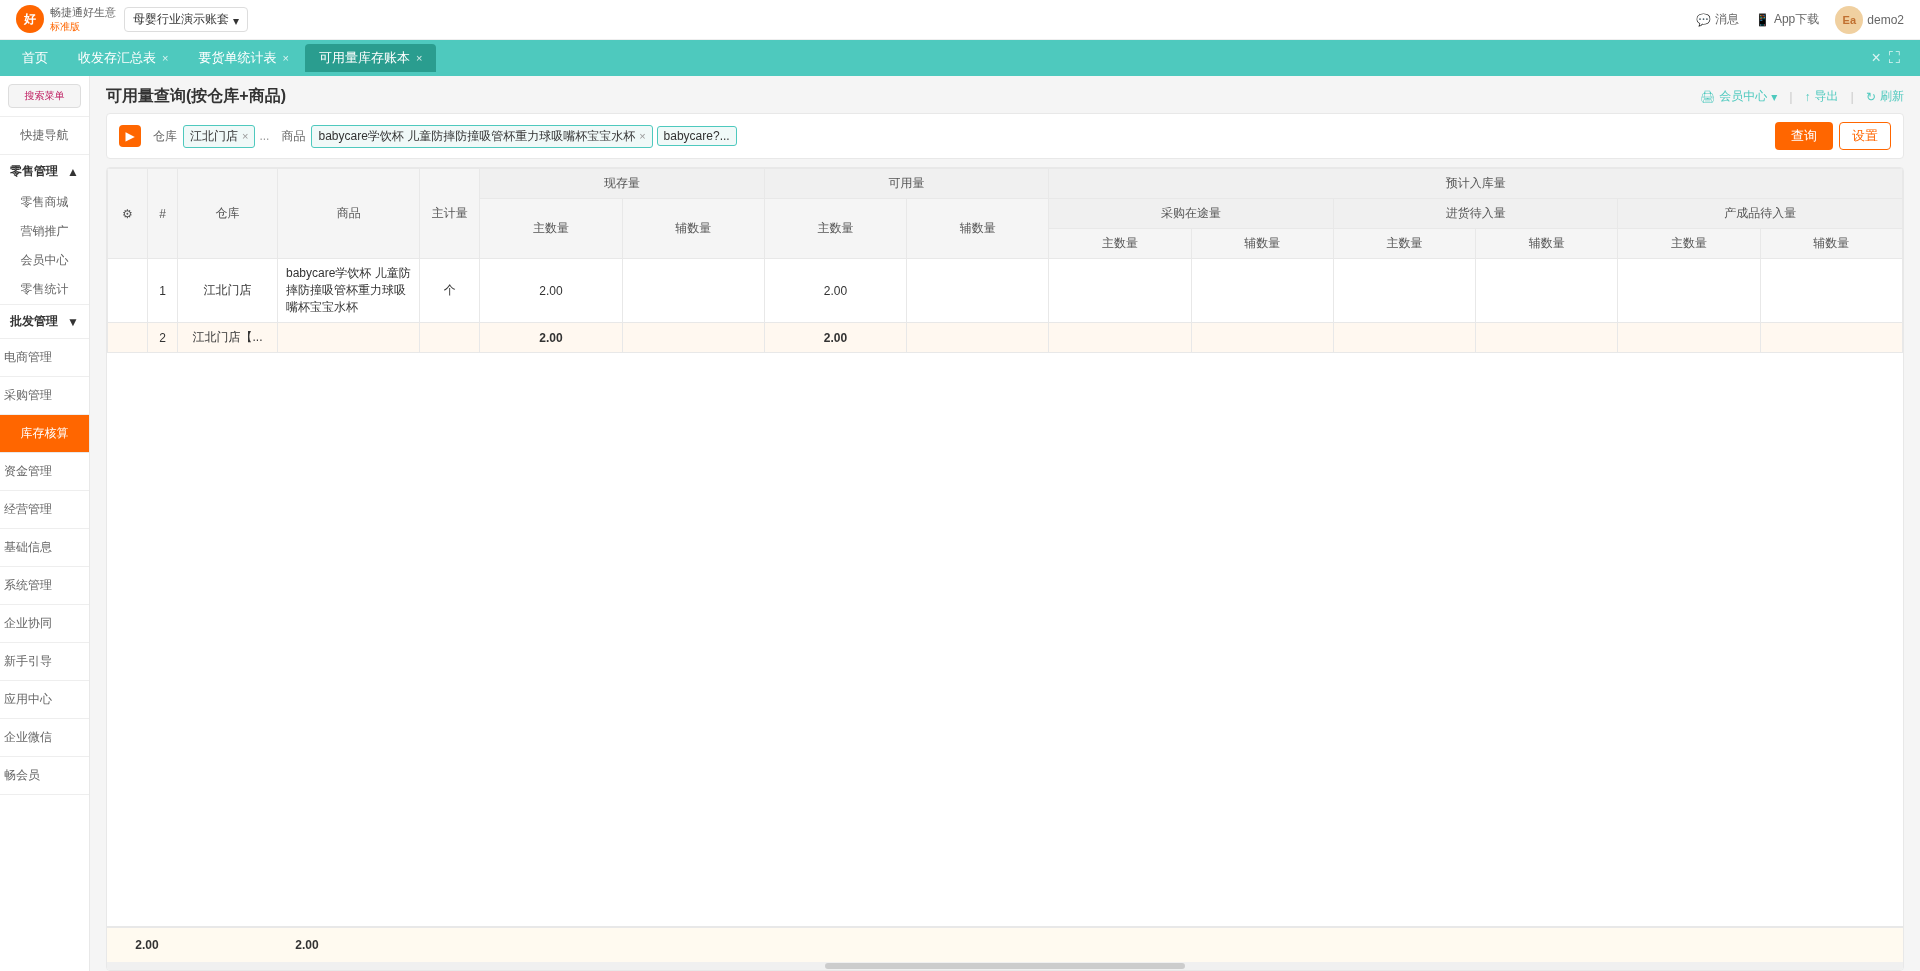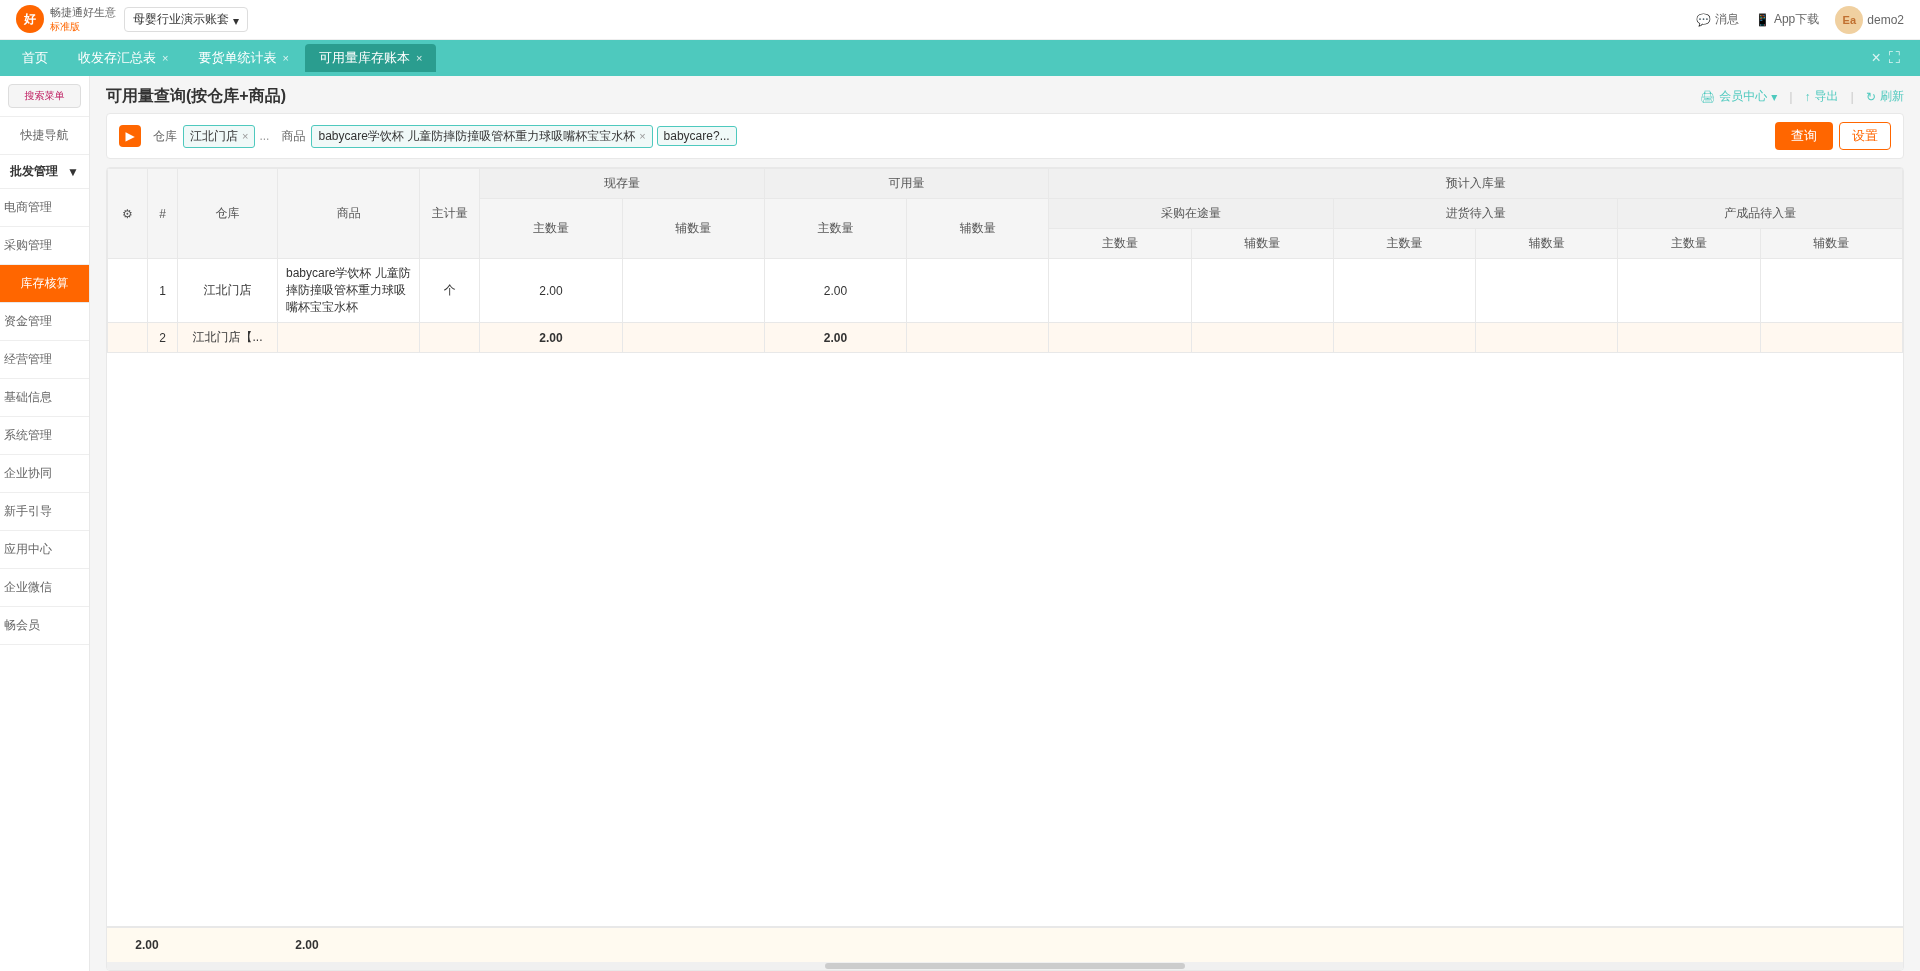--- a/index.html
+++ b/index.html
@@ -287,20 +287,30 @@
 </div>
 
 <div class="main-layout">
 
   <div class="sidebar">
     <div class="sidebar-search">
       <div class="sidebar-search-btn">搜索菜单</div>
     </div>
     <div class="sidebar-nav">
       <div class="sidebar-nav-item">快捷导航</div>
+    </div>
+    <div class="sidebar-section">
+      <div class="sidebar-section-title">
+        <span>零售管理</span>
+        <span>▲</span>
+      </div>
+      <div class="sidebar-item">零售商城</div>
+      <div class="sidebar-item">营销推广</div>
+      <div class="sidebar-item">会员中心</div>
+      <div class="sidebar-item">零售统计</div>
     </div>
     <div class="sidebar-section">
       <div class="sidebar-section-title">
         <span>批发管理</span>
         <span>▼</span>
       </div>
     </div>
     <div class="sidebar-single">电商管理</div>
     <div class="sidebar-single">采购管理</div>
     <div class="sidebar-single active" style="background:#f60;color:#fff;padding:10px 4px;font-size:12px;text-align:center;border-bottom:1px solid #e8e8e8;">库存核算</div>

